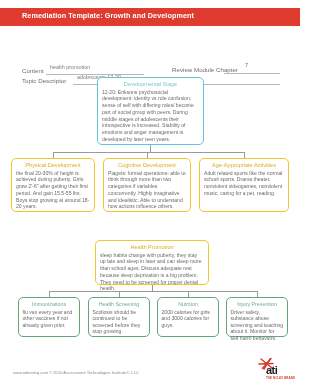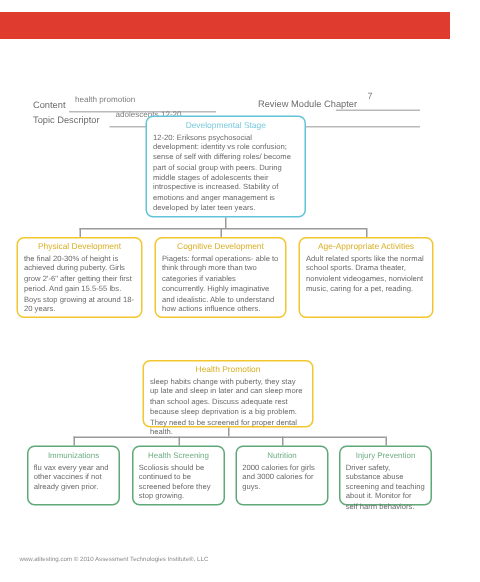--- a/index.html
+++ b/index.html
@@ -105,20 +105,21 @@
     letter-spacing:.1px;white-space:nowrap;
   }
   .logo-mark{position:absolute;left:0;top:0;}
 </style>
 </head>
 <body>
 
 <div class="page">
 
   <div class="header-bar"></div>
+  <div class="header-title">Remediation Template: Growth and Development</div>
 
   <div class="form">
     <span class="lbl lbl-content">Content</span>
     <span class="rule rule-content"></span>
     <span class="hand hand-content">health promotion</span>
 
     <span class="lbl lbl-rmc">Review Module Chapter</span>
     <span class="rule rule-rmc"></span>
     <span class="hand hand-rmc">7</span>
 
@@ -180,14 +181,27 @@
     <span class="box-body">2000 calories for girls and 3000 calories for guys.</span>
   </div>
 
   <div class="box box-green box-sm" id="injury">
     <span class="box-title">Injury Prevention</span>
     <span class="box-body">Driver safety, substance abuse screening and teaching about it. Monitor for self harm behaviors.</span>
   </div>
 
   <div class="footer-text">www.atitesting.com  © 2010 Assessment Technologies Institute®, LLC</div>
 
+  <div class="logo">
+    <svg class="logo-mark" width="34" height="24" viewBox="0 0 34 24">
+      <g stroke="#d83a2c" stroke-width="1.5" stroke-linecap="round" fill="none">
+        <line x1="3" y1="2" x2="14" y2="11"></line>
+        <line x1="13" y1="1.5" x2="4.5" y2="11.5"></line>
+        <line x1="1" y1="7" x2="15" y2="6.5"></line>
+        <line x1="6" y1="12" x2="12" y2="2"></line>
+      </g>
+      <circle cx="8" cy="6.5" r="1.6" fill="#d83a2c"></circle>
+    </svg>
+    <span class="logo-ati">ati</span>
+    <span class="logo-tag">THE NCLEX BRAND</span>
+  </div>
 
 </div>
 
 </body></html>

